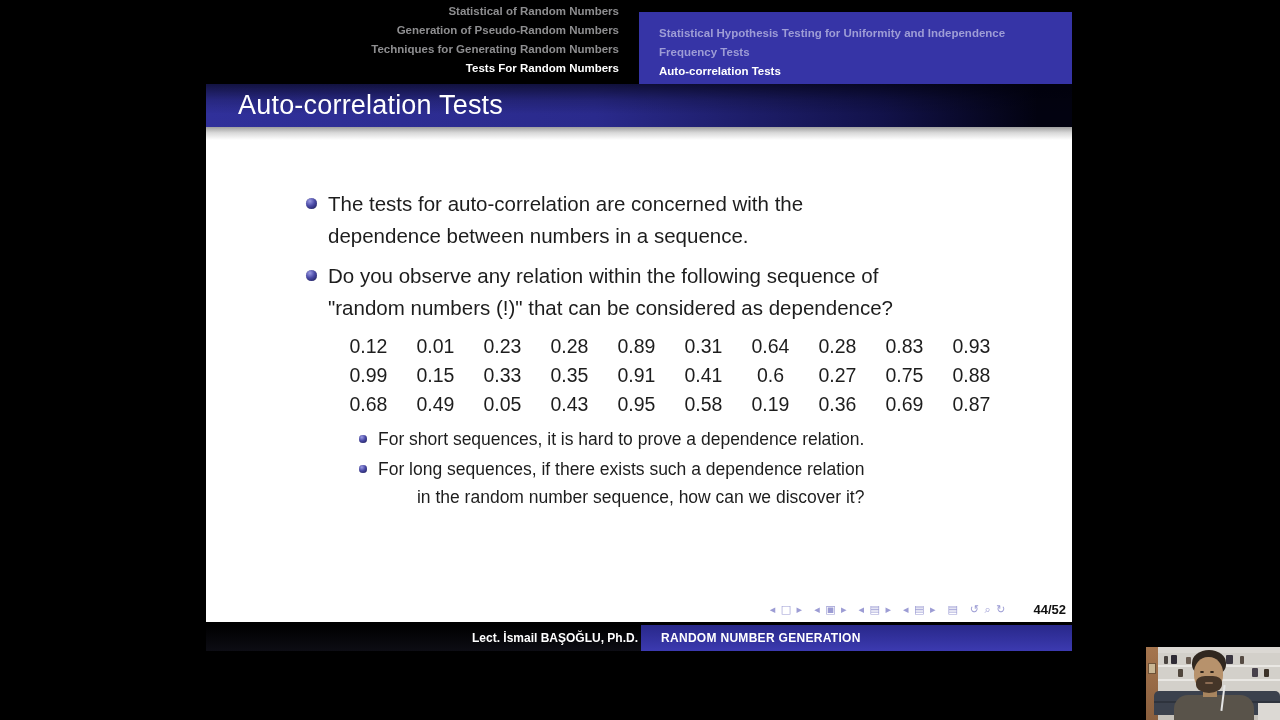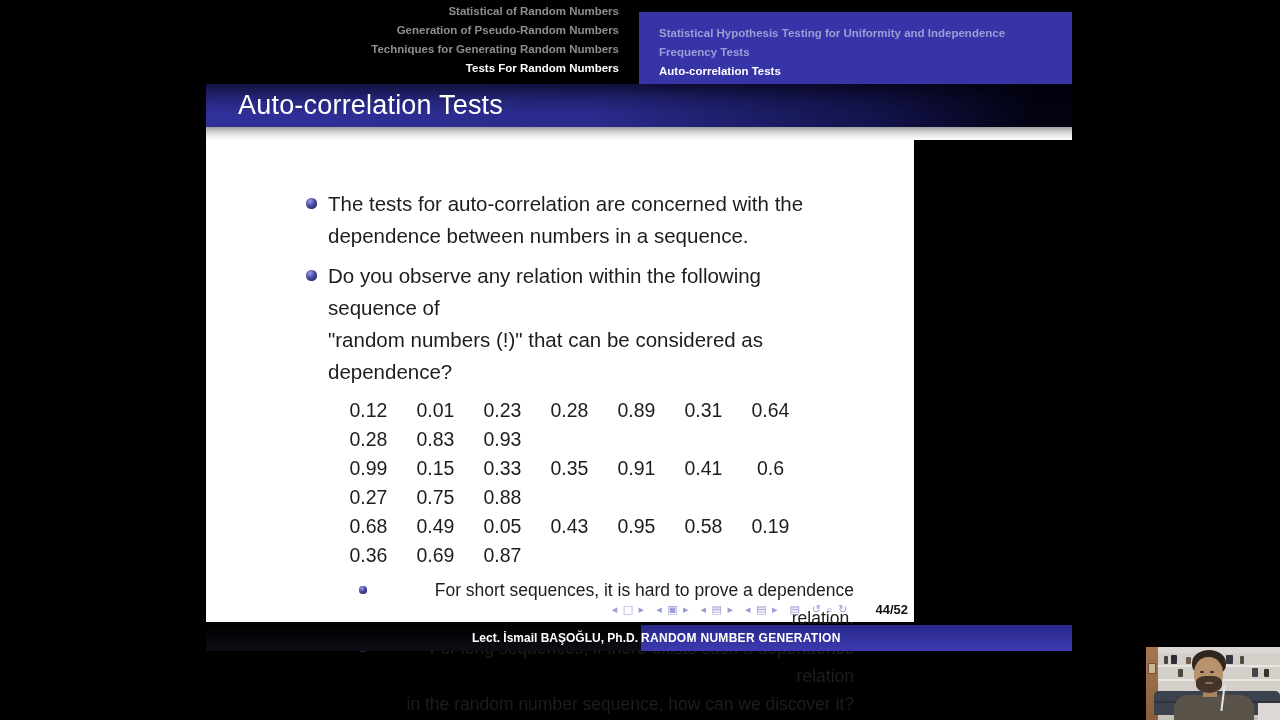--- a/index.html
+++ b/index.html
@@ -32,21 +32,21 @@
     display:flex; align-items:center; padding-left:32px;
   }
   .frametitle .ft-text { color:#ffffff; font-size:27px; letter-spacing:0.2px; }
   .frametitle-shadow {
     position:absolute; left:206px; top:127px; width:866px; height:13px;
     background:linear-gradient(to bottom,#9f9f9f 0%,#d9d9d9 45%,#ffffff 100%);
   }
 
   
   .slide-body {
-    position:absolute; left:206px; top:140px; width:708px; height:482px;
+    position:absolute; left:206px; top:140px; width:866px; height:482px;
     background:#ffffff; padding:48px 60px 0 100px; color:#1d1d1d;
   }
   .item { display:flex; margin-bottom:8px; }
   .item .marker-col { flex:0 0 22px; }
   .ball {
     width:11px; height:11px; border-radius:50%; margin-top:10px;
     background:radial-gradient(circle at 35% 28%, #9a9ae2 0%, #4a4aa6 45%, #15154e 100%);
     box-shadow:0 0 0.5px #101040;
   }
   .item .txt { font-size:20.5px; line-height:32px; white-space:pre-line; }
@@ -79,21 +79,21 @@
   
   .footer-author {
     position:absolute; left:206px; top:625px; width:435px; height:26px;
     background:linear-gradient(to bottom,#000000,#0d0d14);
     display:flex; align-items:center; justify-content:flex-end; padding-right:3px;
   }
   .footer-author span { color:#fff; font-size:12px; font-weight:bold; }
   .footer-title {
     position:absolute; left:641px; top:625px; width:431px; height:26px;
     background:linear-gradient(to bottom,#28288a 0%,#3c3ab0 100%);
-    display:flex; align-items:center; 
+    display:flex; align-items:center; padding-left:20px;
   }
   .footer-title span { color:#fff; font-size:12px; font-weight:bold; letter-spacing:0.3px; }
 
   
   .webcam {
     position:absolute; left:1146px; top:647px; width:134px; height:73px;
     background:#c6c2bb; overflow:hidden;
   }
   .wc-ceiling { position:absolute; top:-34px; right:-30px; width:180px; height:58px;
     background:#dbd8d3; transform:rotate(-9deg); }

